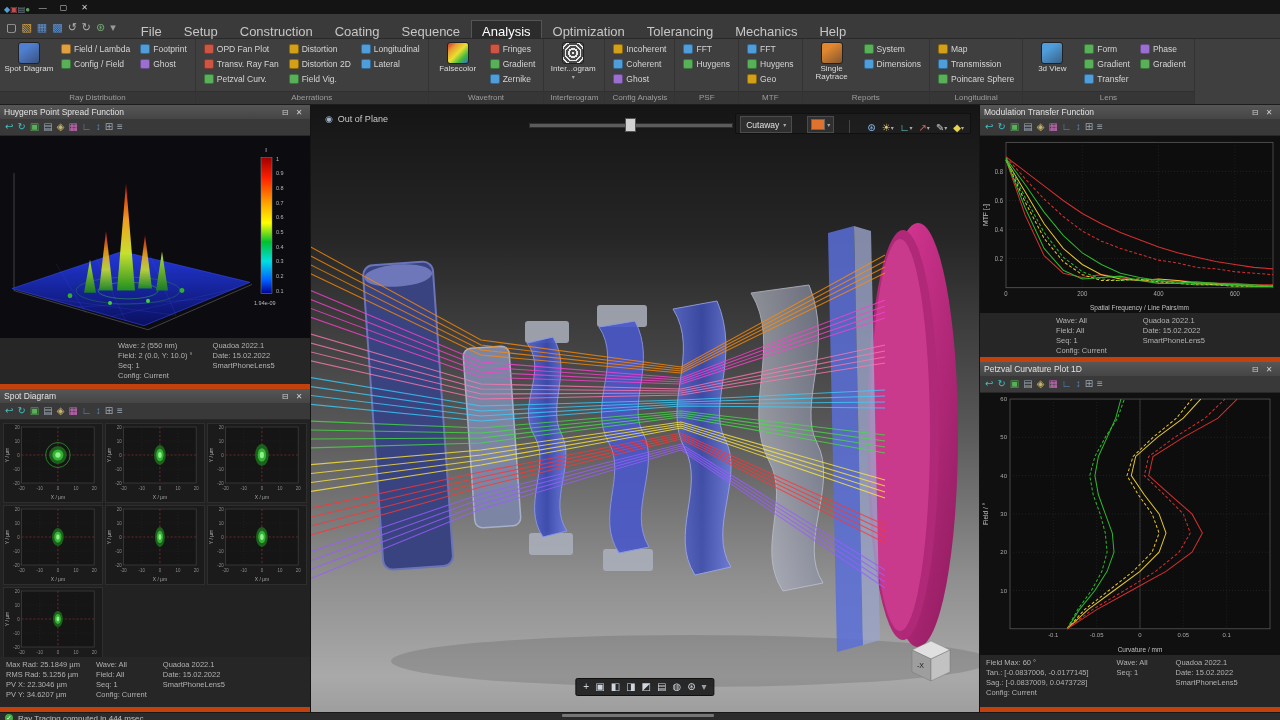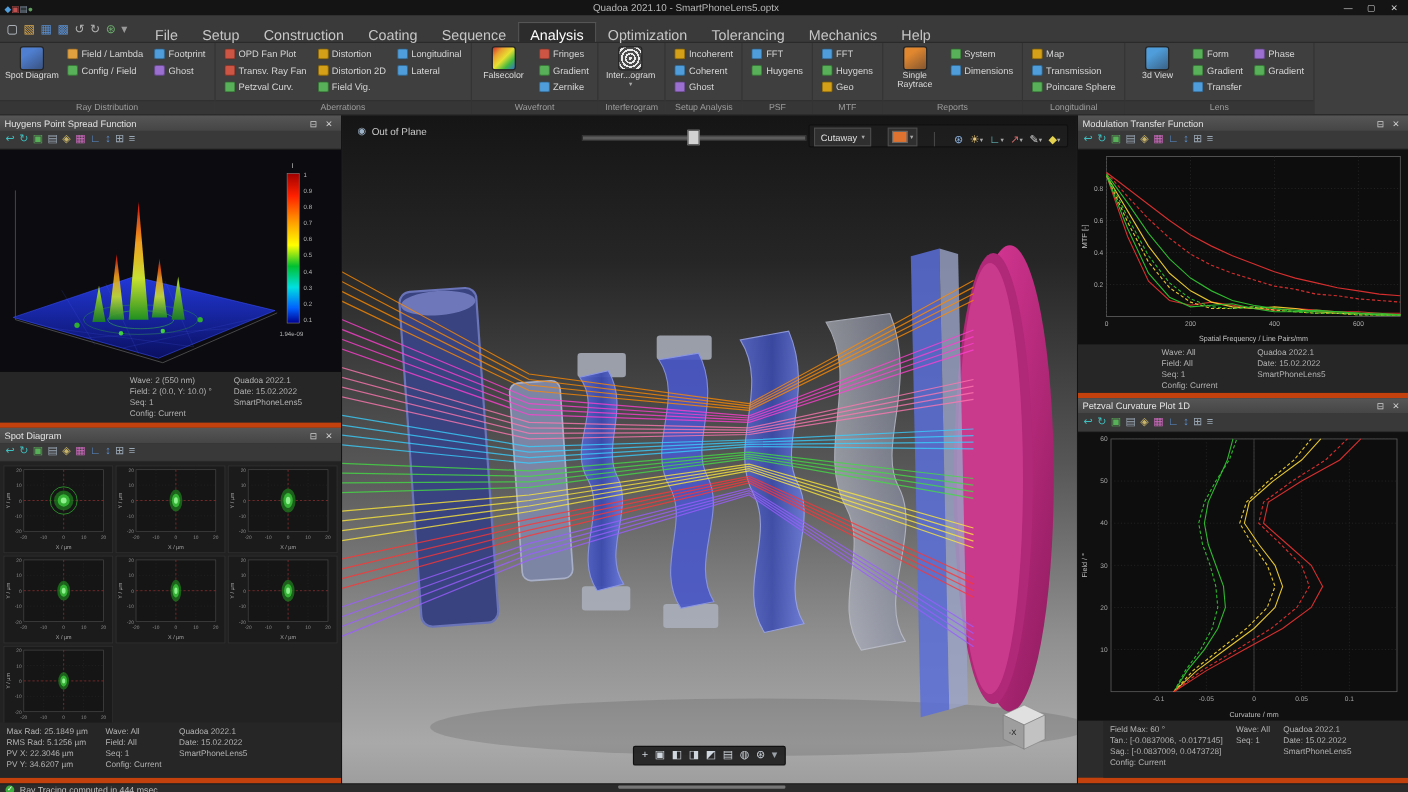--- a/index.html
+++ b/index.html
@@ -51,21 +51,21 @@
   .panel-toolbar{height:16px;background:#393939;border-bottom:1px solid #282828;display:flex;
                  align-items:center;gap:4px;padding:0 5px;flex:none;}
   .picon{font-size:10px;line-height:12px;cursor:default;}
   .panel-body{flex:1;min-height:0;background:#101010;position:relative;}
   .panel-body > svg{display:block;width:100%;height:100%;}
   .panel-info{background:#262626;display:flex;font-size:7.5px;color:#b2b2b2;padding:3px 6px;flex:none;}
   .icol{display:flex;flex-direction:column;gap:1px;}
   .icol div{white-space:nowrap;line-height:9px;}
   .psf-info{padding-left:118px;gap:20px;height:46px;box-sizing:border-box;}
   .mtf-info{padding-left:76px;gap:36px;height:44px;box-sizing:border-box;}
-  .pet-info{gap:12px;height:52px;box-sizing:border-box;margin-left:23px;}
+  .pet-info{gap:28px;height:52px;box-sizing:border-box;}
   .spot-info{gap:16px;height:50px;box-sizing:border-box;}
   
   .spot-grid{flex:1;min-height:0;background:#222;display:grid;grid-template-columns:repeat(3,1fr);
              grid-auto-rows:80px;gap:2px;padding:3px;overflow:hidden;}
   .spot-cell{background:#1b1b1b;border:1px solid #2e2e2e;}
   .spot-cell svg{display:block;width:100%;height:100%;}
   
   .vp-mode{position:absolute;top:9px;left:14px;display:flex;align-items:center;gap:5px;
            font-size:9px;color:#c9c9c9;}
   .vp-mode .eye{font-size:9px;color:#9fb4c8;}
@@ -95,21 +95,20 @@
          line-height:8px;text-align:center;flex:none;}
   .status-thumb{position:absolute;left:562px;bottom:3px;width:152px;height:3px;background:#767676;border-radius:1px;}
 </style>
 </head>
 <body>
 
 <div id="app">
 
   <div class="titlebar">
     <span id="tb-icons"><span class="tb-appicon" style="color: rgb(79, 158, 219);">◆</span><span class="tb-appicon" style="color: rgb(192, 80, 80);">▣</span><span class="tb-appicon" style="color: rgb(127, 143, 160);">▤</span><span class="tb-appicon" style="color: rgb(95, 159, 95);">●</span></span>
-    <span class="tb-title">Quadoa 2021.10 - SmartPhoneLens5.optx</span>
     <span class="tb-ctl">—</span>
     <span class="tb-ctl">▢</span>
     <span class="tb-ctl">✕</span>
   </div>
 
   <div class="topband">
     <div class="quick" id="quickbar">
         <span class="qicon" style="color: rgb(200, 208, 216);">▢</span>
         <span class="qicon" style="color: rgb(216, 168, 79);">▧</span>
         <span class="qicon" style="color: rgb(90, 143, 208);">▦</span>
@@ -243,21 +242,21 @@
             <div class="rsm">
               <span class="sicon" style="background: rgb(79, 158, 219);"></span>
               <span>Coherent</span>
             </div>
             <div class="rsm">
               <span class="sicon" style="background: rgb(155, 111, 208);"></span>
               <span>Ghost</span>
             </div>
           </div>
         </div>
-        <div class="rgroup-label">Setup Analysis</div>
+        <div class="rgroup-label">Config Analysis</div>
       </div>
       <div class="rgroup">
         <div class="rgroup-body">
           <div class="rgrid" style="grid-template-rows: repeat(3, 15px);">
             <div class="rsm">
               <span class="sicon" style="background: rgb(79, 158, 219);"></span>
               <span>FFT</span>
             </div>
             <div class="rsm">
               <span class="sicon" style="background: rgb(88, 177, 88);"></span>

